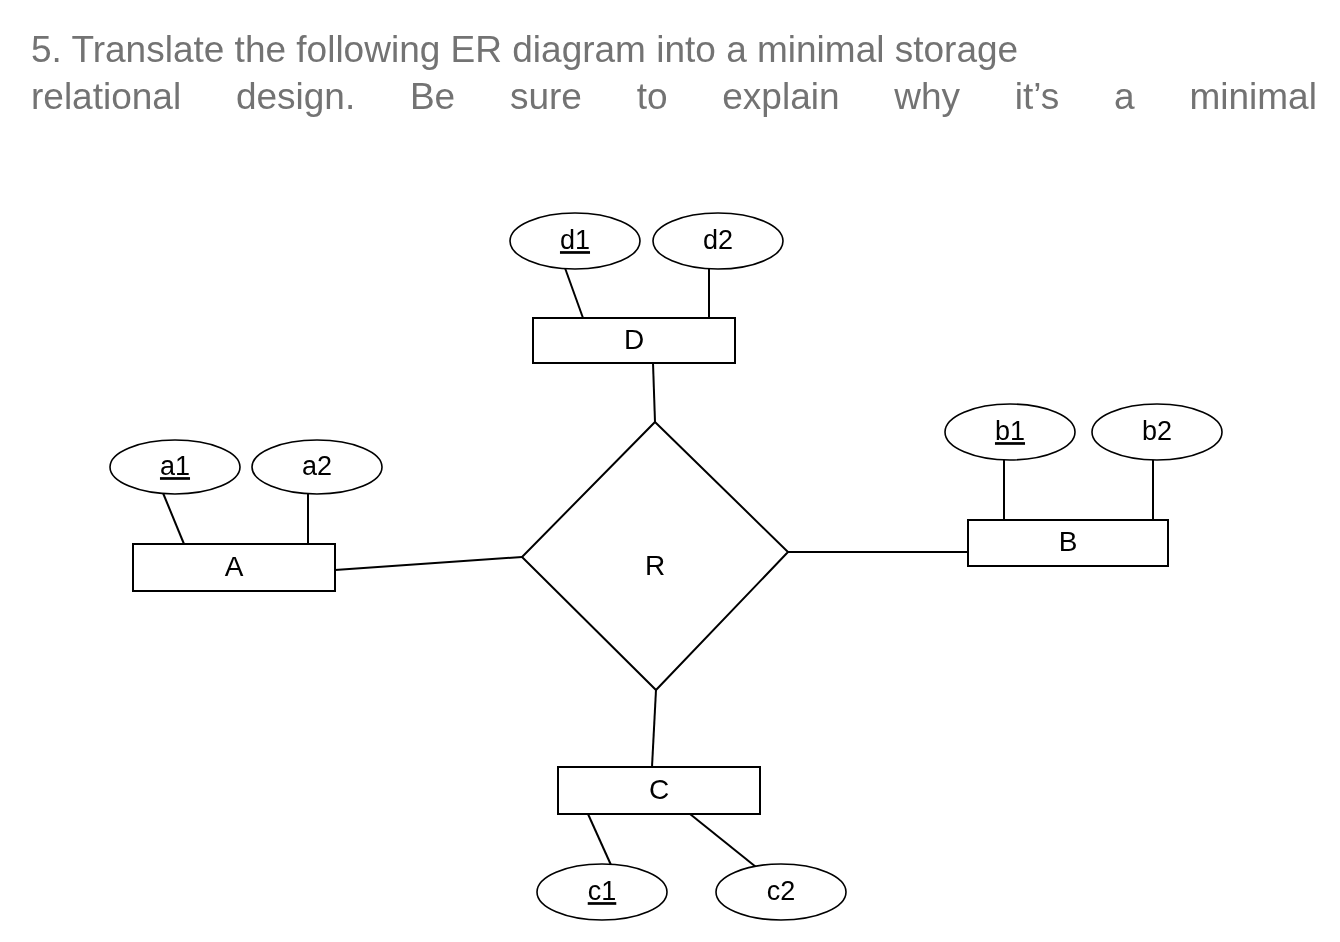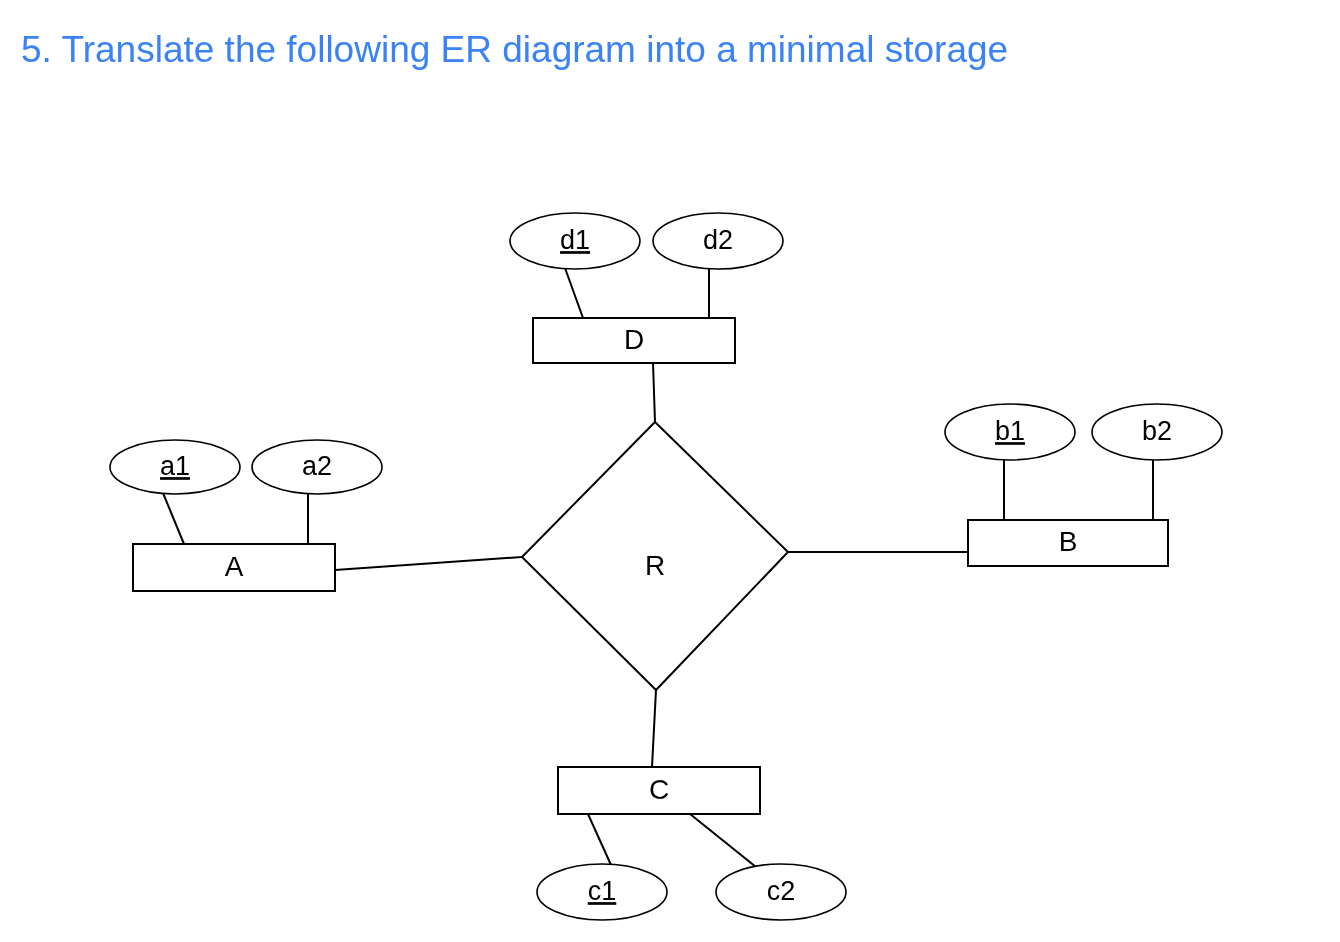--- a/index.html
+++ b/index.html
@@ -12,26 +12,26 @@
     width: 1340px;
     height: 942px;
     background: #ffffff;
     overflow: hidden;
     font-family: "Liberation Sans", sans-serif;
   }
 
   
   #question {
     position: absolute;
-    left: 21px;
+    left: 31px;
     top: 26px;
     width: 1286px;
     font-size: 37px;
     line-height: 47px;
-    color: #3b82f6;
+    color: #737373;
     text-align: justify;
     font-family: "Liberation Sans", sans-serif;
   }
   #question .line {
     display: block;
     white-space: nowrap;
   }
   #question .line.justify {
     display: flex;
     justify-content: space-between;
@@ -88,20 +88,32 @@
   }
   .attr-label.key { text-decoration: underline; }
 </style>
 </head>
 <body>
 
 <div id="page">
 
   <div id="question">
     <span class="line">5. Translate the following ER diagram into a minimal storage</span>
+    <span class="line justify">
+      <span>relational</span>
+      <span>design.</span>
+      <span>Be</span>
+      <span>sure</span>
+      <span>to</span>
+      <span>explain</span>
+      <span>why</span>
+      <span>it’s</span>
+      <span>a</span>
+      <span>minimal</span>
+    </span>
   </div>
 
   <div id="diagram">
     <svg id="er-svg" viewBox="0 0 1340 942" xmlns="http://www.w3.org/2000/svg">
       <g id="edges-layer">
           <line x1="335" y1="570" x2="522" y2="557" class="connector"></line>
           <line x1="788" y1="552" x2="968" y2="552" class="connector"></line>
           <line x1="653" y1="363" x2="655" y2="422" class="connector"></line>
           <line x1="656" y1="690" x2="652" y2="767" class="connector"></line>
           <line x1="163" y1="493" x2="184" y2="544" class="connector"></line>

